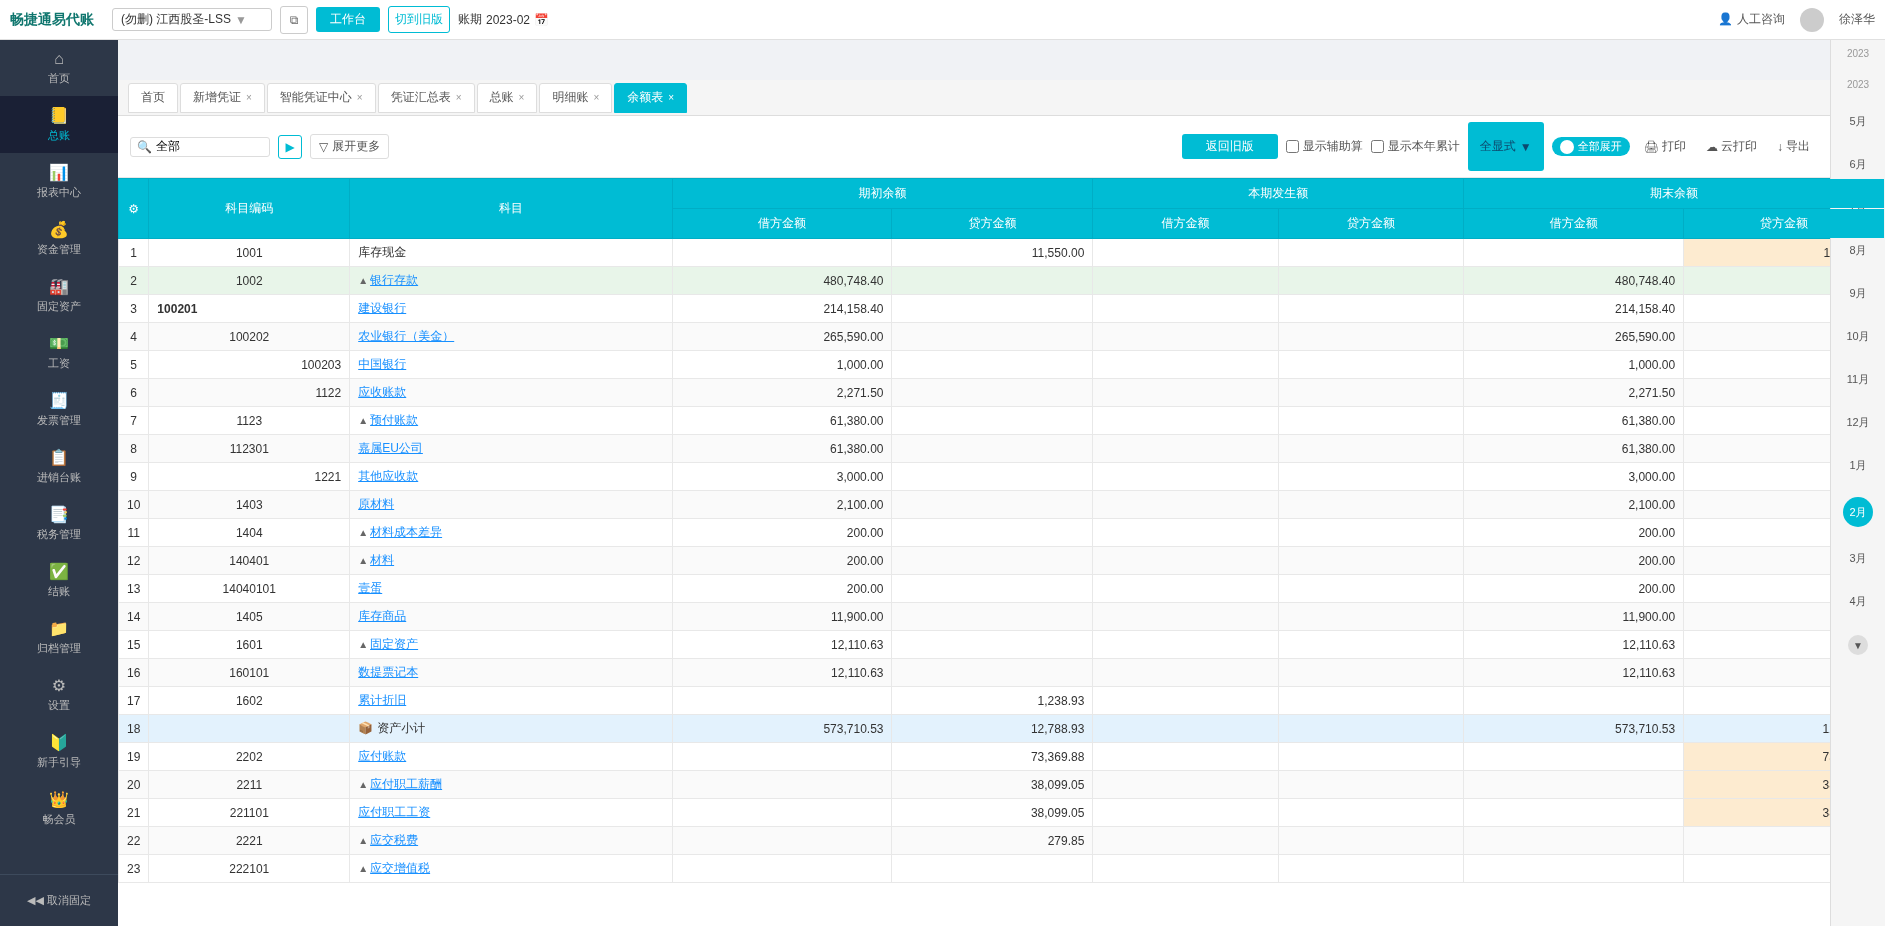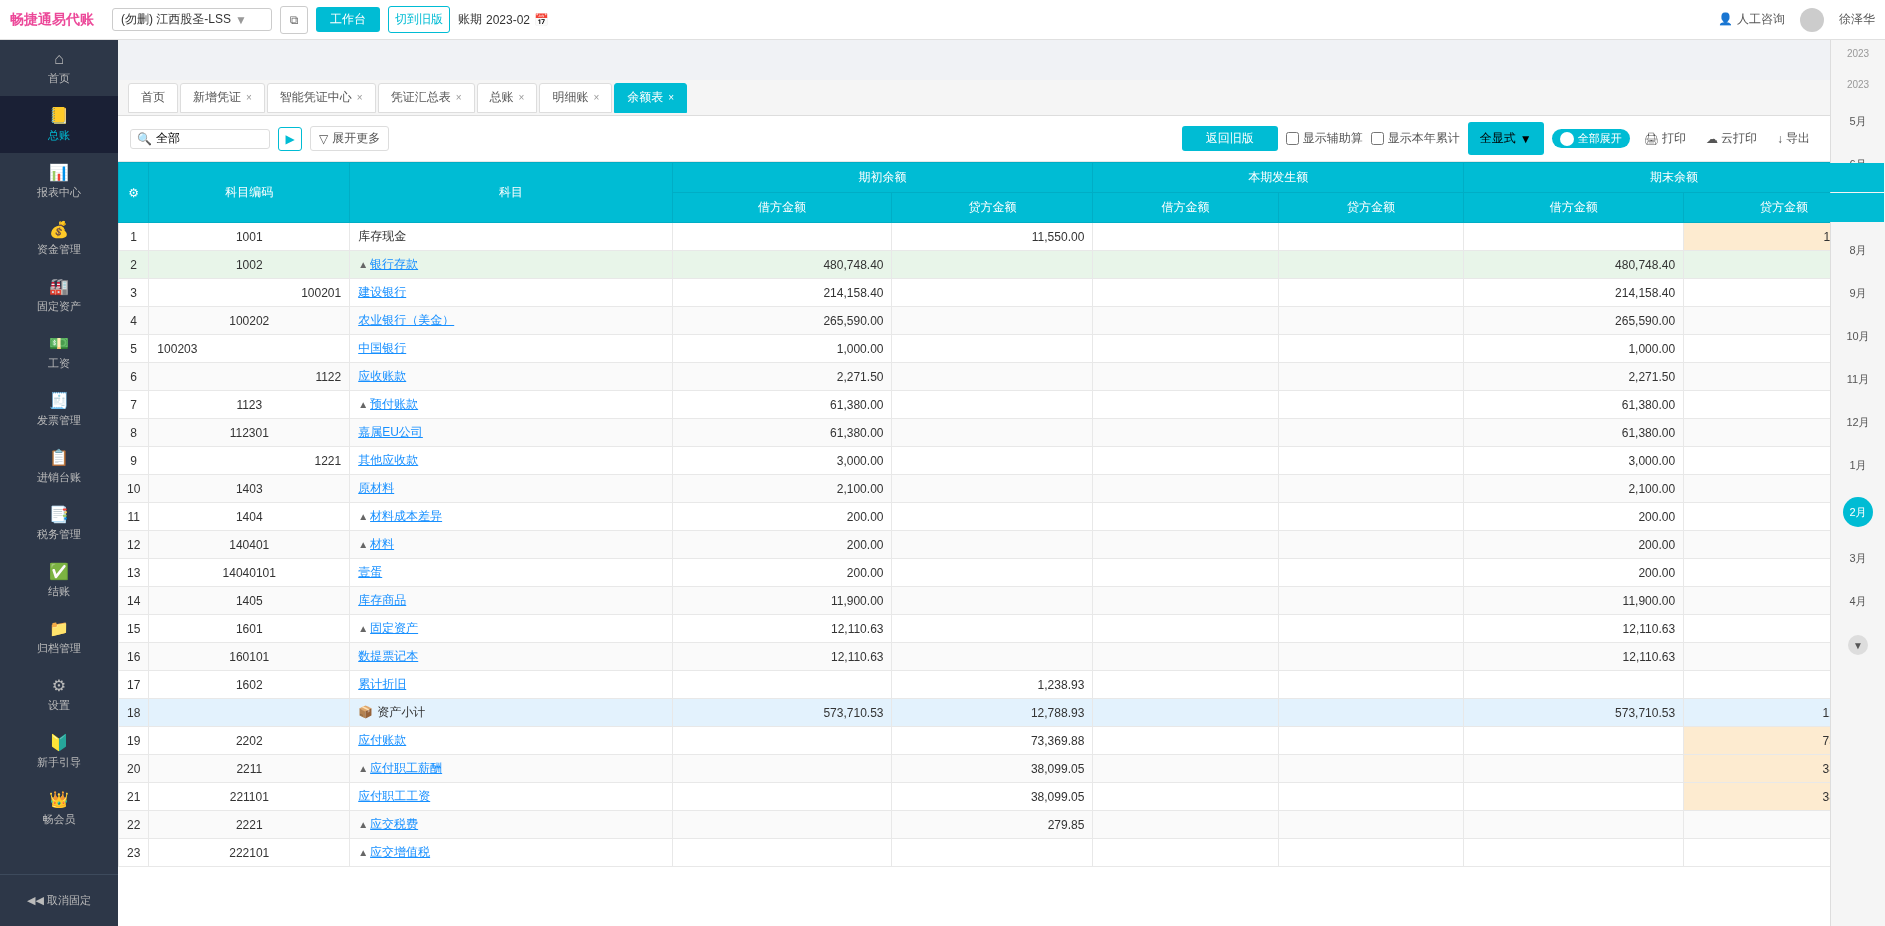--- a/index.html
+++ b/index.html
@@ -1,20 +1,20 @@
 <!DOCTYPE html>
 <html><head>
   <meta charset="utf-8">
   <style>
     * { box-sizing: border-box; margin: 0; padding: 0; }
     body { font-family: 'Microsoft YaHei', Arial, sans-serif; font-size: 12px; background: #f0f2f5; color: #333; overflow: hidden; }
     
     
     .top-bar { height: 40px; background: #fff; display: flex; align-items: center; padding: 0 10px; border-bottom: 1px solid #e0e0e0; gap: 8px; }
-    .logo { color: #ec4899; font-size: 14px; font-weight: bold; margin-right: 10px; }
+    .logo { color: #0f766e; font-size: 14px; font-weight: bold; margin-right: 10px; }
     .company-selector { display: flex; align-items: center; gap: 4px; border: 1px solid #ccc; border-radius: 3px; padding: 2px 8px; font-size: 12px; color: #333; cursor: pointer; min-width: 160px; }
     .company-selector .arrow { color: #999; }
     .copy-btn { width: 28px; height: 28px; border: 1px solid #ccc; border-radius: 3px; display: flex; align-items: center; justify-content: center; cursor: pointer; color: #666; }
     .workbench-btn { background: #00bcd4; color: #fff; border: none; border-radius: 3px; padding: 4px 14px; cursor: pointer; font-size: 12px; }
     .switch-btn { border: 1px solid #00bcd4; color: #00bcd4; background: #fff; border-radius: 3px; padding: 4px 6px; cursor: pointer; font-size: 12px; }
     .period-label { color: #333; font-size: 12px; display: flex; align-items: center; gap: 4px; }
     .top-right { margin-left: auto; display: flex; align-items: center; gap: 15px; font-size: 12px; color: #555; }
     .top-right .avatar { width: 24px; height: 24px; border-radius: 50%; background: #ccc; display: inline-block; }
     
     
@@ -36,21 +36,21 @@
     
     
     .toolbar { background: #fff; padding: 6px 12px; display: flex; align-items: center; gap: 8px; border-bottom: 1px solid #e8e8e8; }
     .toolbar-search { display: flex; align-items: center; border: 1px solid #ddd; border-radius: 3px; padding: 2px 6px; gap: 4px; background: #fff; min-width: 140px; }
     .toolbar-search input { border: none; outline: none; font-size: 12px; width: 100px; }
     .arrow-btn { width: 24px; height: 24px; border: 1px solid #00bcd4; border-radius: 3px; color: #00bcd4; display: flex; align-items: center; justify-content: center; cursor: pointer; }
     .expand-btn { display: flex; align-items: center; gap: 4px; font-size: 12px; cursor: pointer; color: #555; border: 1px solid #ddd; border-radius: 3px; padding: 3px 8px; }
     .toolbar-right { margin-left: auto; display: flex; align-items: center; gap: 8px; }
     .return-btn { background: #00bcd4; color: #fff; border: none; border-radius: 3px; padding: 4px 24px; cursor: pointer; font-size: 12px; }
     .checkbox-item { display: flex; align-items: center; gap: 4px; font-size: 12px; color: #555; }
-    .full-btn { background: #00bcd4; color: #000000; border: none; border-radius: 3px; padding: 8px 12px; cursor: pointer; font-size: 12px; display: flex; align-items: center; gap: 4px; }
+    .full-btn { background: #00bcd4; color: #0c4a6e; border: none; border-radius: 3px; padding: 16px 12px; cursor: pointer; font-size: 12px; display: flex; align-items: center; gap: 4px; }
     .toggle-container { display: flex; align-items: center; gap: 4px; background: #00bcd4; border-radius: 12px; padding: 2px 8px; color: #fff; font-size: 11px; cursor: pointer; }
     .toggle-circle { width: 14px; height: 14px; background: #fff; border-radius: 50%; }
     .action-btn { display: flex; align-items: center; gap: 3px; font-size: 12px; color: #555; cursor: pointer; padding: 3px 6px; }
     
     
     .table-container { flex: 1; overflow-y: auto; background: #fff; }
     table { width: 100%; border-collapse: collapse; font-size: 12px; }
     thead tr th { background: #00bcd4; color: #fff; padding: 6px 8px; text-align: center; border: 1px solid #00adc5; font-weight: normal; position: sticky; top: 0; z-index: 10; }
     thead tr.sub-header th { background: #00bcd4; border-top: 1px solid #00adc5; }
     tbody tr td { padding: 5px 8px; border: 1px solid #e8e8e8; text-align: center; }
@@ -285,21 +285,21 @@
             <td class="name-cell" style="padding-left: 8px;"><span class="expand-icon">▲</span><a>银行存款</a></td>
             <td class="num-right">480,748.40</td>
             <td class="num-right"></td>
             <td class="num-right"></td>
             <td class="num-right"></td>
             <td class="num-right">480,748.40</td>
             <td class="num-right"></td>
           </tr>
           <tr>
             <td style="text-align: center;">3</td>
-            <td style="text-align: right;">100201</td>
+            <td style="text-align: left; font-weight: bold;">100201</td>
             <td class="name-cell" style="padding-left: 8px;"><a>建设银行</a></td>
             <td class="num-right">214,158.40</td>
             <td class="num-right"></td>
             <td class="num-right"></td>
             <td class="num-right"></td>
             <td class="num-right">214,158.40</td>
             <td class="num-right"></td>
           </tr>
           <tr>
             <td style="text-align: center;">4</td>
@@ -307,21 +307,21 @@
             <td class="name-cell" style="padding-left: 8px;"><a>农业银行（美金）</a></td>
             <td class="num-right">265,590.00</td>
             <td class="num-right"></td>
             <td class="num-right"></td>
             <td class="num-right"></td>
             <td class="num-right">265,590.00</td>
             <td class="num-right"></td>
           </tr>
           <tr>
             <td style="text-align: center;">5</td>
-            <td style="text-align: left;">100203</td>
+            <td style="text-align: right;">100203</td>
             <td class="name-cell" style="padding-left: 8px;"><a>中国银行</a></td>
             <td class="num-right">1,000.00</td>
             <td class="num-right"></td>
             <td class="num-right"></td>
             <td class="num-right"></td>
             <td class="num-right">1,000.00</td>
             <td class="num-right"></td>
           </tr>
           <tr>
             <td style="text-align: center;">6</td>

